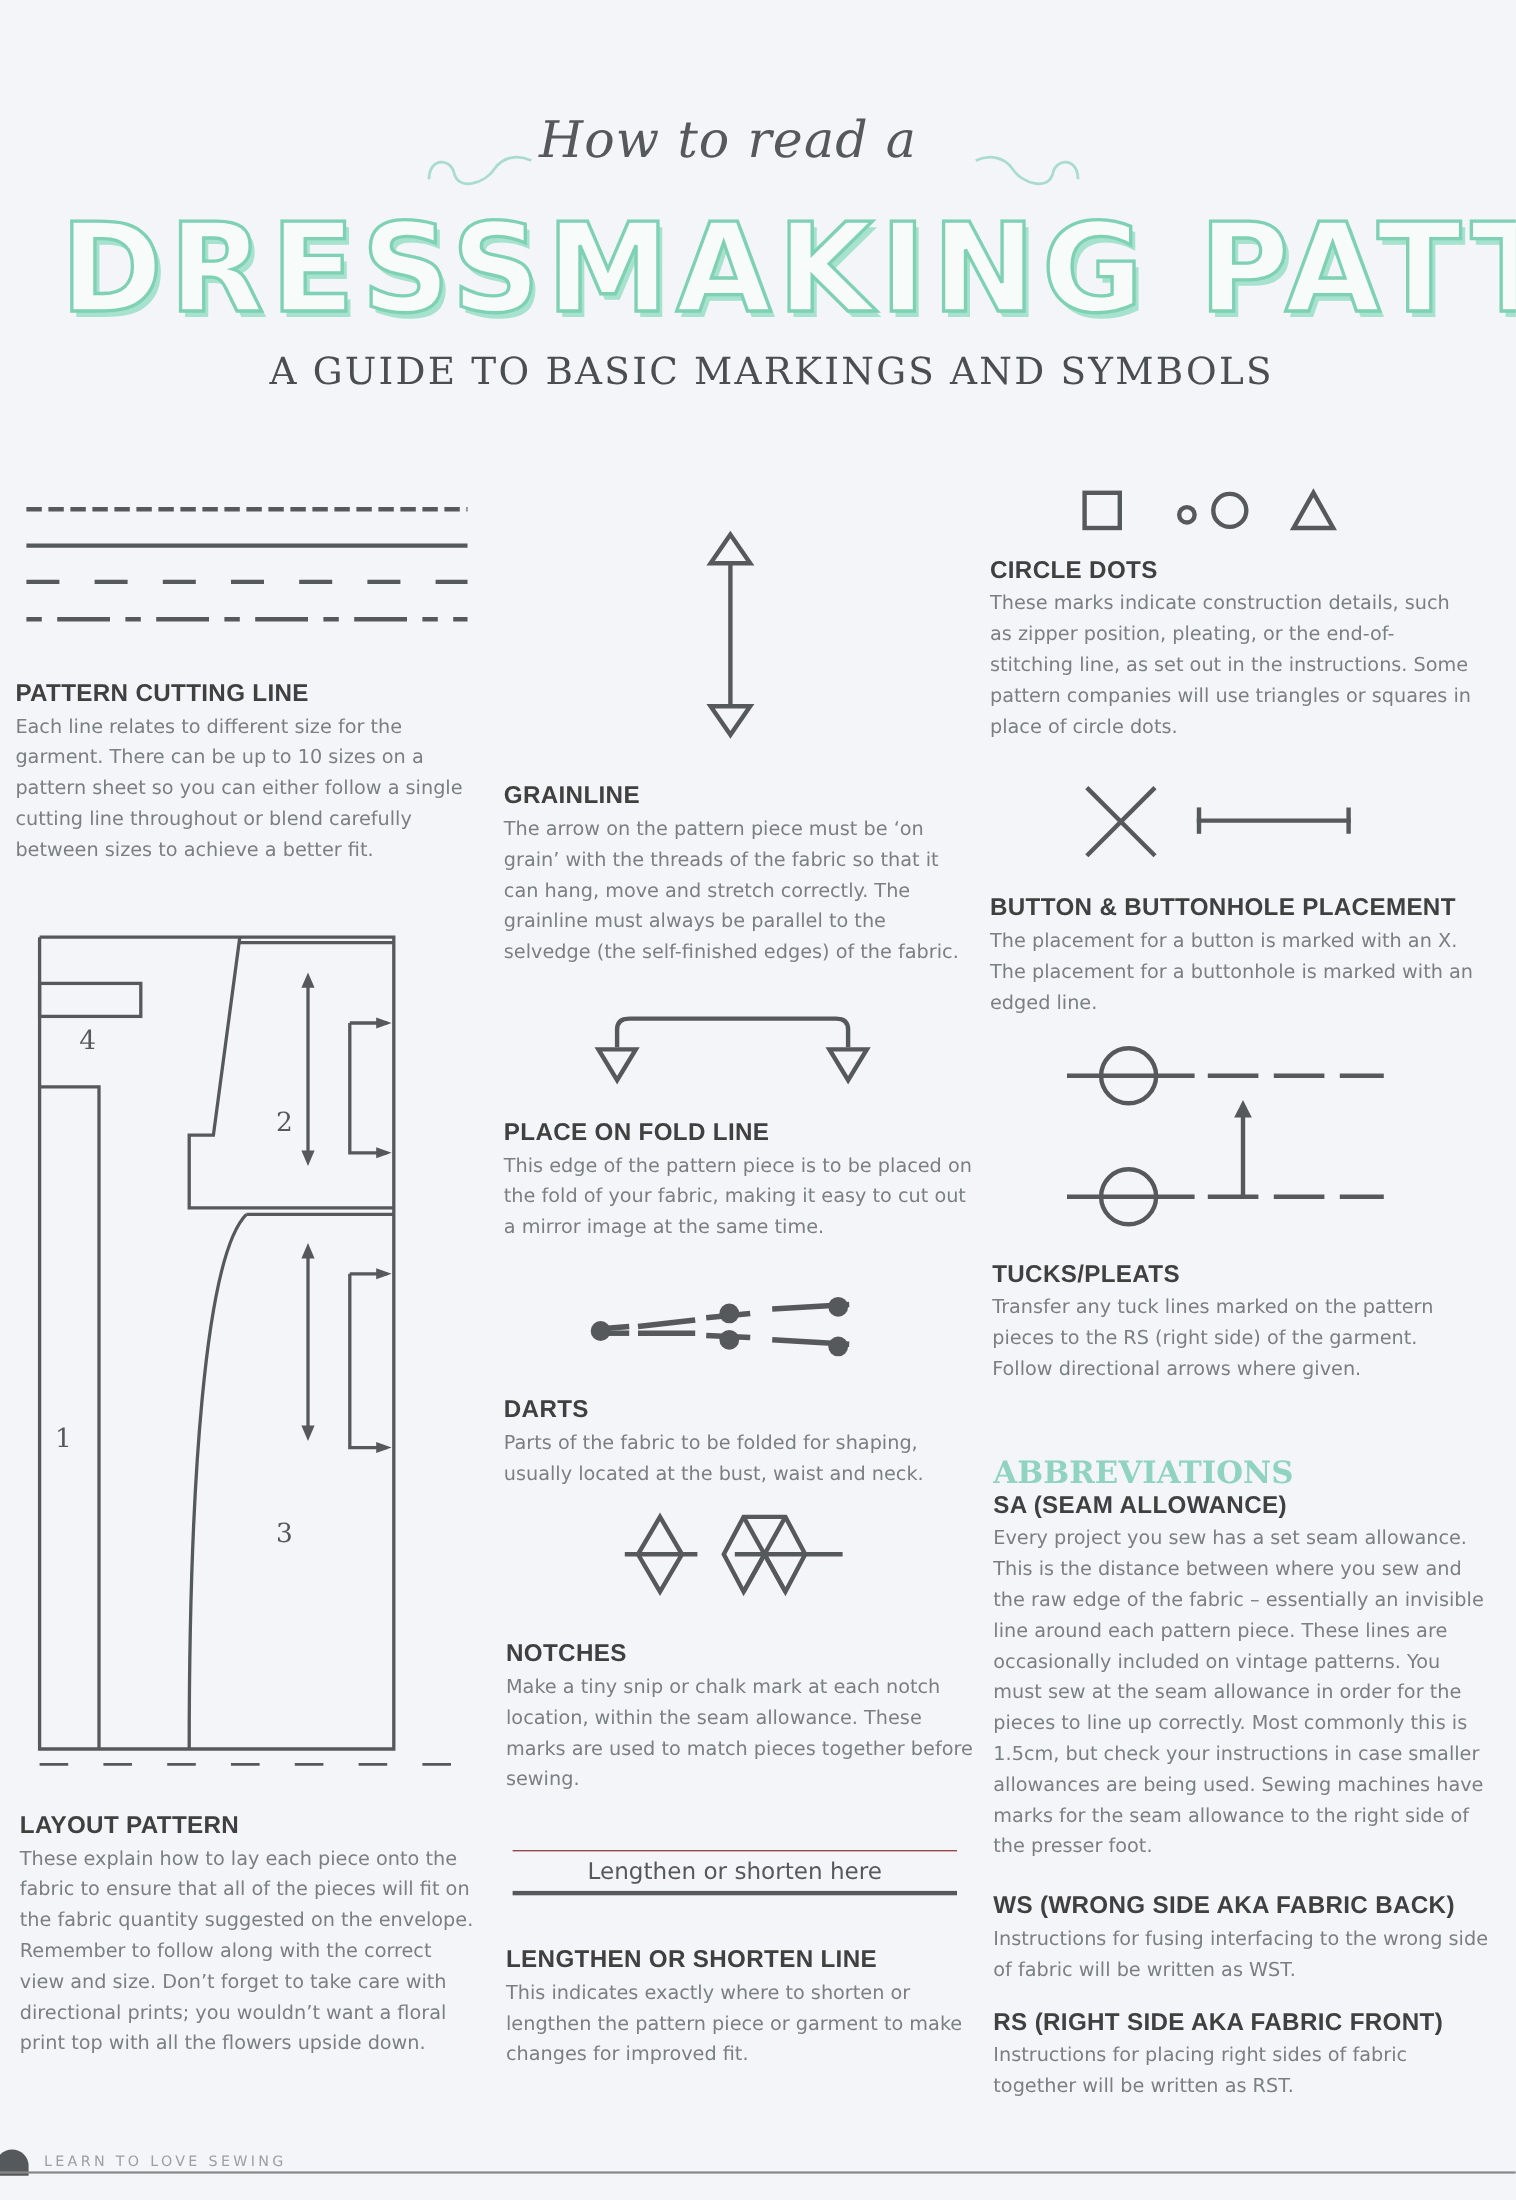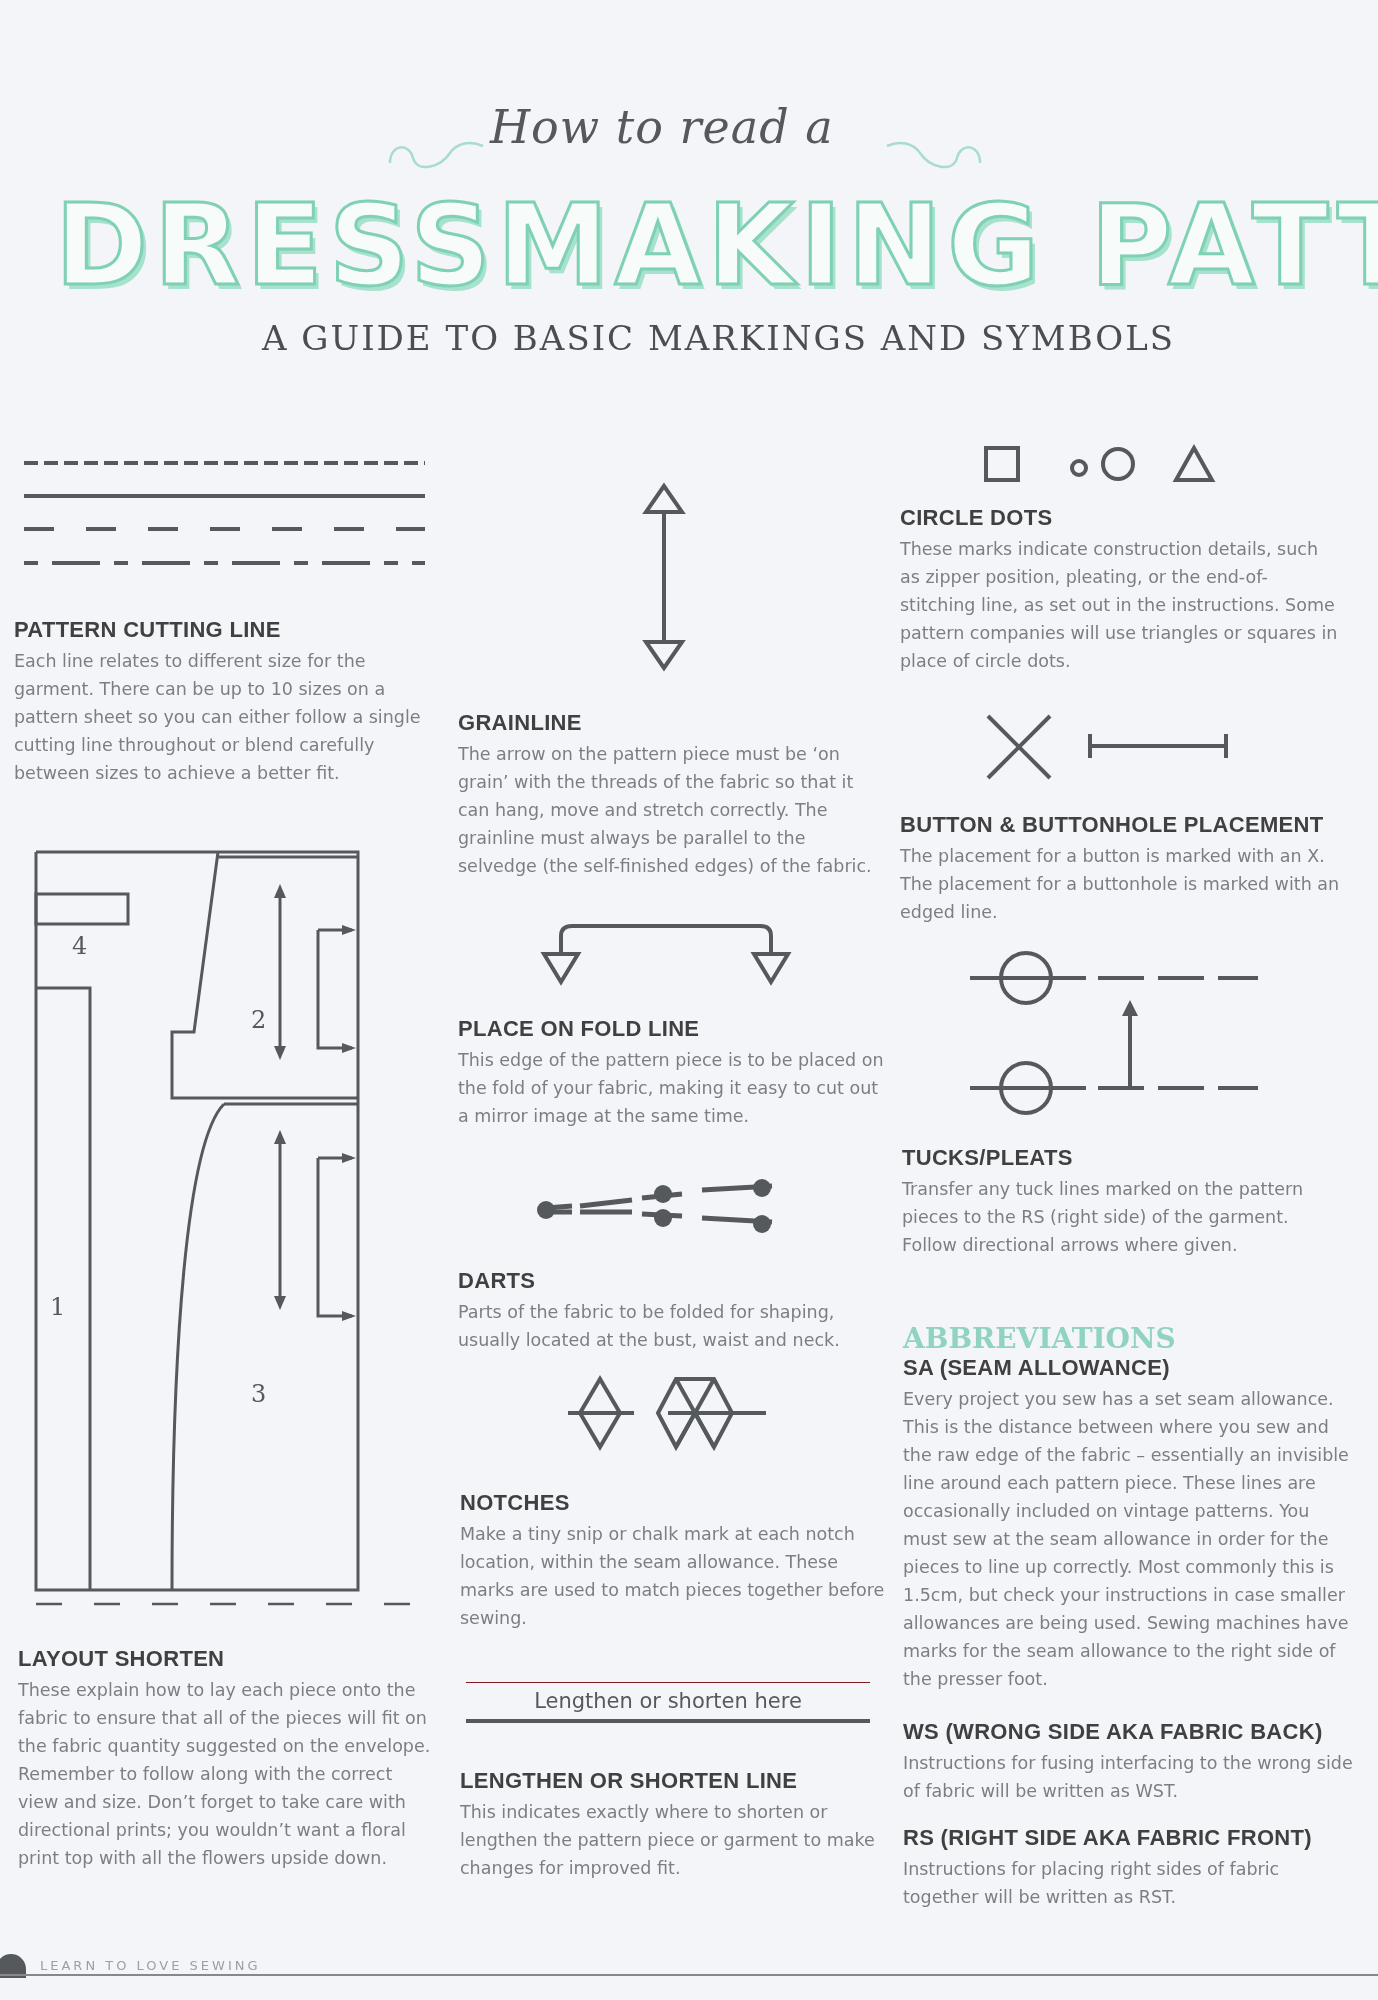--- a/index.html
+++ b/index.html
@@ -45,21 +45,21 @@
 
 <div class="abs" style="left:0;top:0;width:1378px;height:360px;">
   <svg style="left:385px;top:128px;" width="100" height="50">
     <path d="M5 35 C5 15, 25 15, 28 30 C32 45, 55 40, 65 25 C72 15, 85 12, 98 18" stroke="#a8dccd" stroke-width="2.5" fill="none"></path>
   </svg>
   <div class="abs script-title" style="left:490px;top:100px;">How to read a</div>
   <svg style="left:885px;top:128px;" width="100" height="50">
     <path d="M2 18 C15 12, 28 15, 35 25 C45 40, 68 45, 72 30 C75 15, 95 15, 95 35" stroke="#a8dccd" stroke-width="2.5" fill="none"></path>
   </svg>
   <div class="abs big-title" style="left:55px;top:180px;white-space:nowrap;">DRESSMAKING PATTERN</div>
-  <div class="abs subtitle" style="left:262px;top:318px;white-space:nowrap;">A GUIDE TO BASIC MARKINGS AND SYMBOLS</div>
+  <div class="abs subtitle" style="left:245px;top:318px;white-space:nowrap;">A GUIDE TO BASIC MARKINGS AND SYMBOLS</div>
 </div>
 
 <svg style="left:20px;top:455px;" width="410" height="120">
   <line x1="4" y1="8" x2="405" y2="8" class="stroke" stroke-width="4" stroke-dasharray="14 6"></line>
   <line x1="4" y1="41" x2="405" y2="41" class="stroke" stroke-width="4"></line>
   <line x1="4" y1="74" x2="405" y2="74" class="stroke" stroke-width="4" stroke-dasharray="30 32"></line>
   <line x1="4" y1="108" x2="405" y2="108" class="stroke" stroke-width="4" stroke-dasharray="14 14 48 14"></line>
 </svg>
 <div class="block" style="left:14px;top:617px;width:420px;">
   <h3 class="heading">PATTERN CUTTING LINE</h3>
@@ -93,21 +93,21 @@
     <polygon points="320,464 306,459 306,469"></polygon>
   </g>
   <line x1="0" y1="752" x2="376" y2="752" class="stroke" stroke-width="2.5" stroke-dasharray="26 32"></line>
 </svg>
 <div class="abs" style="left:72px;top:932px;font-family:'DejaVu Serif',serif;font-size:24px;color:#55595c;">4</div>
 <div class="abs" style="left:251px;top:1006px;font-family:'DejaVu Serif',serif;font-size:24px;color:#55595c;">2</div>
 <div class="abs" style="left:50px;top:1293px;font-family:'DejaVu Serif',serif;font-size:24px;color:#55595c;">1</div>
 <div class="abs" style="left:251px;top:1380px;font-family:'DejaVu Serif',serif;font-size:24px;color:#55595c;">3</div>
 
 <div class="block" style="left:18px;top:1646px;width:420px;">
-  <h3 class="heading">LAYOUT SHORTEN</h3>
+  <h3 class="heading">LAYOUT PATTERN</h3>
   <p class="body-text">These explain how to lay each piece onto the fabric to ensure that all of the pieces will fit on the fabric quantity suggested on the envelope. Remember to follow along with the correct view and size. Don’t forget to take care with directional prints; you wouldn’t want a floral print top with all the flowers upside down.</p>
 </div>
 
 <svg style="left:640px;top:482px;" width="50" height="190">
   <g class="stroke" stroke-width="4">
     <polygon points="24,4 6,30 42,30"></polygon>
     <line x1="24" y1="30" x2="24" y2="160"></line>
     <polygon points="24,186 6,160 42,160"></polygon>
   </g>
 </svg>

